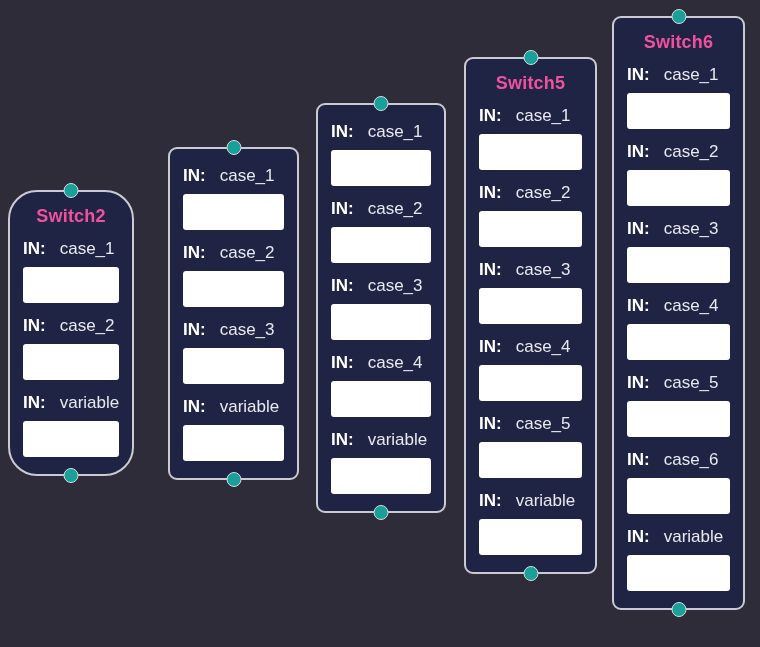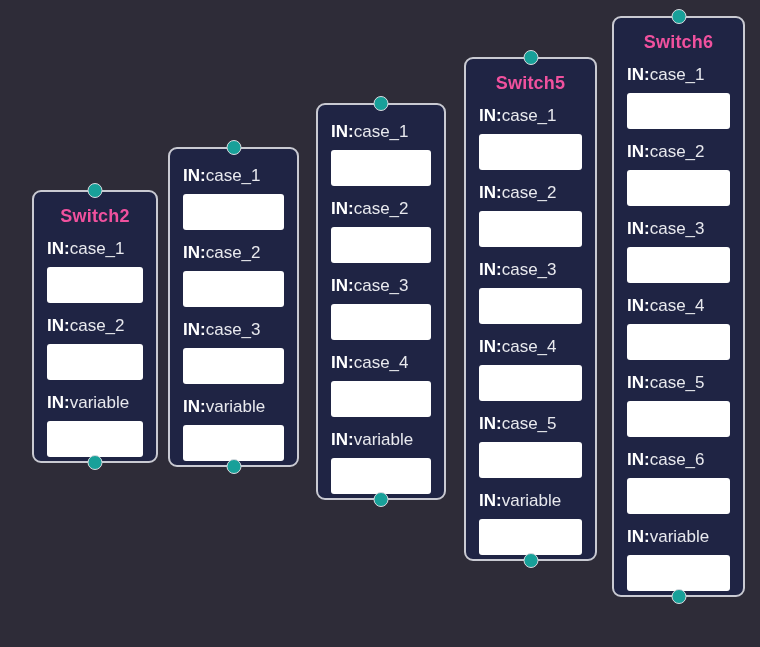--- a/index.html
+++ b/index.html
@@ -16,21 +16,21 @@
     height: 647px;
     background: #2e2c38;
     overflow: hidden;
   }
   .node {
     position: absolute;
     background: #1f2444;
     border: 2px solid #c9cad2;
     border-radius: 9px;
     box-sizing: border-box;
-    padding: 12px 13px 4px 13px;
+    padding: 12px 13px 17px 13px;
   }
   .node-title {
     text-align: center;
     color: #f0519e;
     font-weight: bold;
     font-size: 18px;
     line-height: 24px;
     margin-bottom: 10px;
     letter-spacing: 0.2px;
   }
@@ -38,21 +38,21 @@
   .row-label {
     color: #e8e9ee;
     font-size: 17px;
     line-height: 22px;
     margin: 4px 0 7px 0;
     white-space: nowrap;
   }
   .row-label .prefix {
     color: #ffffff;
     font-weight: bold;
-    margin-right: 0;
+    margin-right: 14px;
   }
   .row-input {
     display: block;
     width: 100%;
     height: 36px;
     box-sizing: border-box;
     background: #ffffff;
     border: none;
     border-radius: 3px;
     margin: 0 0 12px 0;
@@ -75,21 +75,21 @@
     transform: translateX(-50%);
     z-index: 2;
   }
   .port.top    { top: -9px; }
   .port.bottom { bottom: -9px; }
 </style>
 </head>
 <body>
 
 <div class="canvas" style="background: rgb(46, 44, 56);">
-    <div class="node" style="left: 32px; top: 190px; width: 126px; background: rgb(31, 36, 68); border-color: rgb(201, 202, 210);">
+    <div class="node" style="left: 8px; top: 190px; width: 126px; background: rgb(31, 36, 68); border-color: rgb(201, 202, 210); border-radius: 29px;">
     <span class="port top" style="background: rgb(24, 160, 153);"></span>
     <div class="node-title" style="color: rgb(240, 81, 158);">Switch2</div>
     <div class="node-body">
         <div class="row">
     <div class="row-label">
       <span class="prefix">IN:</span><span class="name">case_1</span>
     </div>
     <input type="text" class="row-input" style="">
   </div>
         <div class="row">

